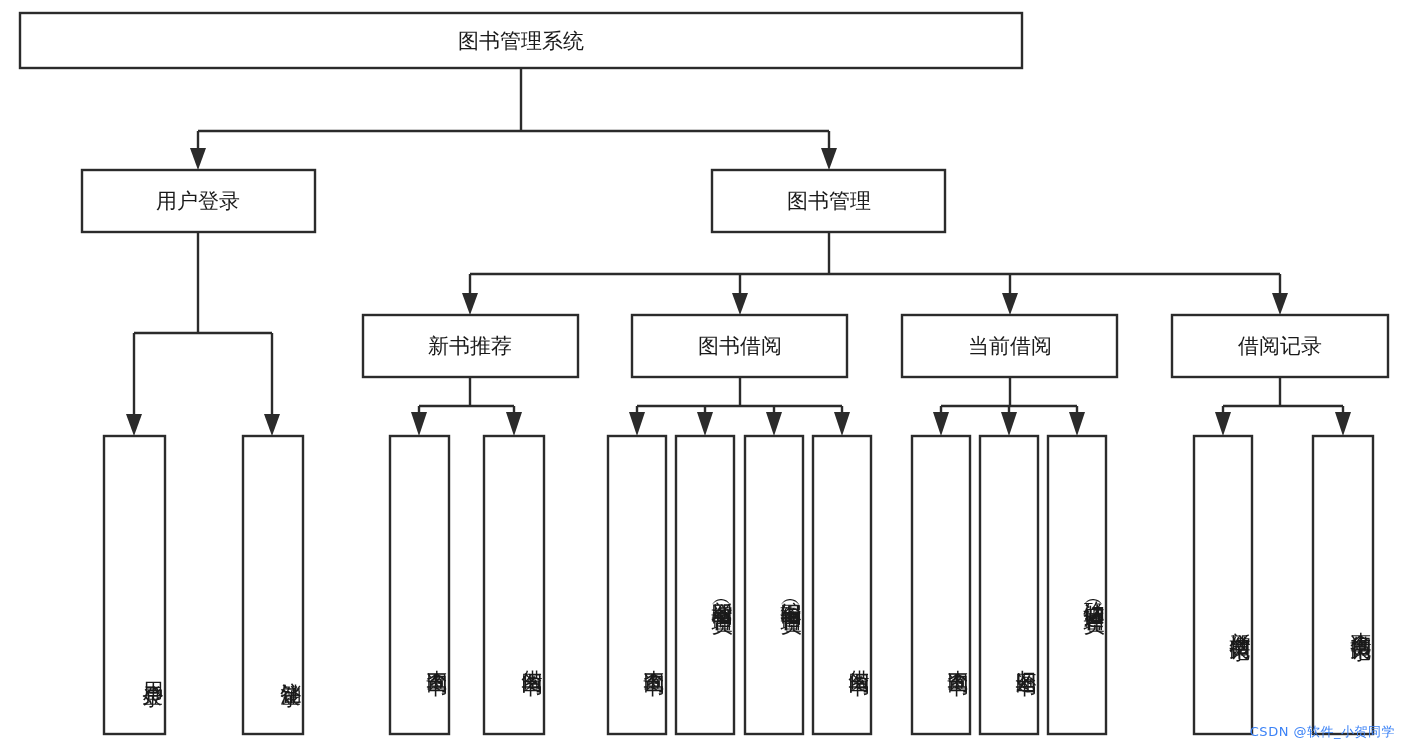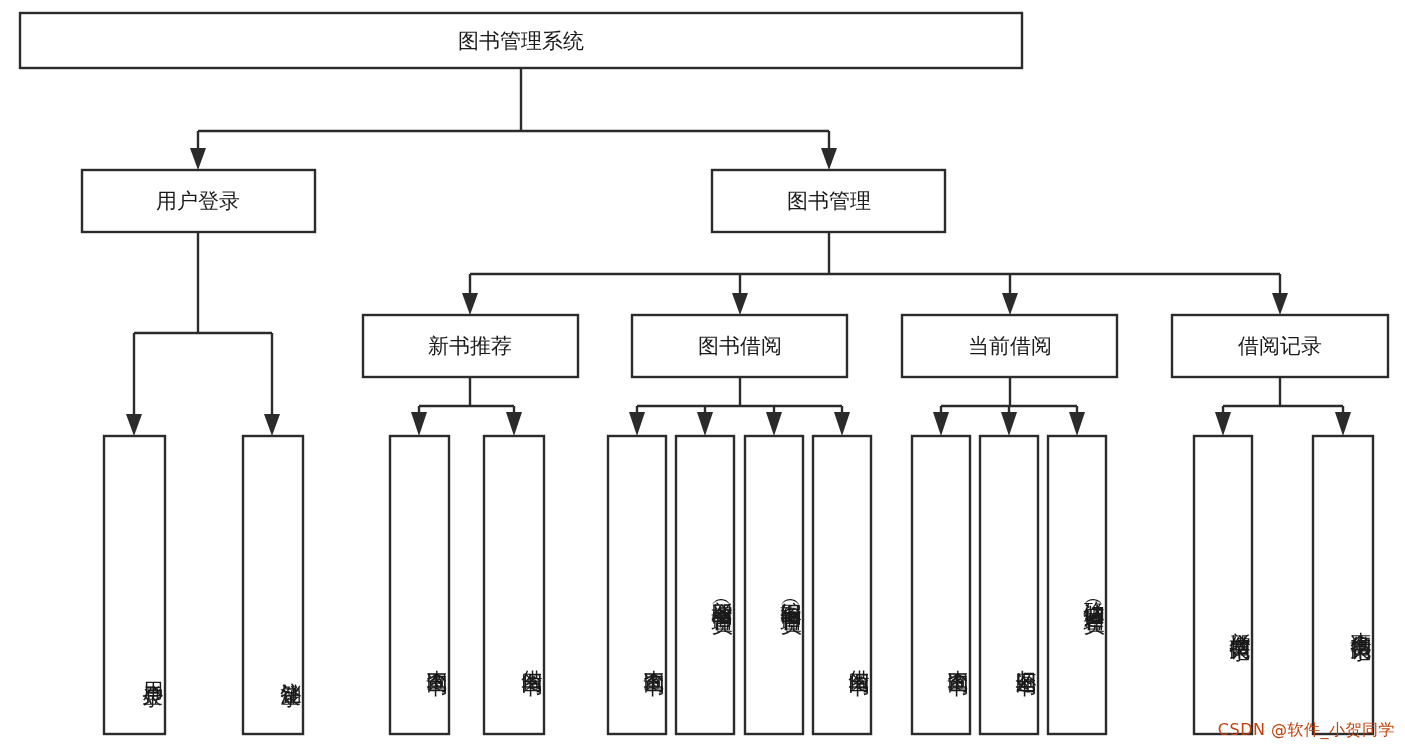--- a/index.html
+++ b/index.html
@@ -62,22 +62,22 @@
     justify-content: center;
     text-align: center;
     white-space: nowrap;
     pointer-events: none;
   }
   .watermark {
     position: absolute;
     right: 10px;
     bottom: 6px;
     font-family: "DejaVu Sans", "Liberation Sans", sans-serif;
-    font-size: 16px;
-    color: #c2410c;
+    font-size: 13px;
+    color: #3b82f6;
     white-space: nowrap;
     letter-spacing: 0.5px;
   }
 </style>
 </head>
 <body>
 
 <div id="diagram-root">
 
   <svg class="tree" viewBox="0 0 1405 747" xmlns="http://www.w3.org/2000/svg">

